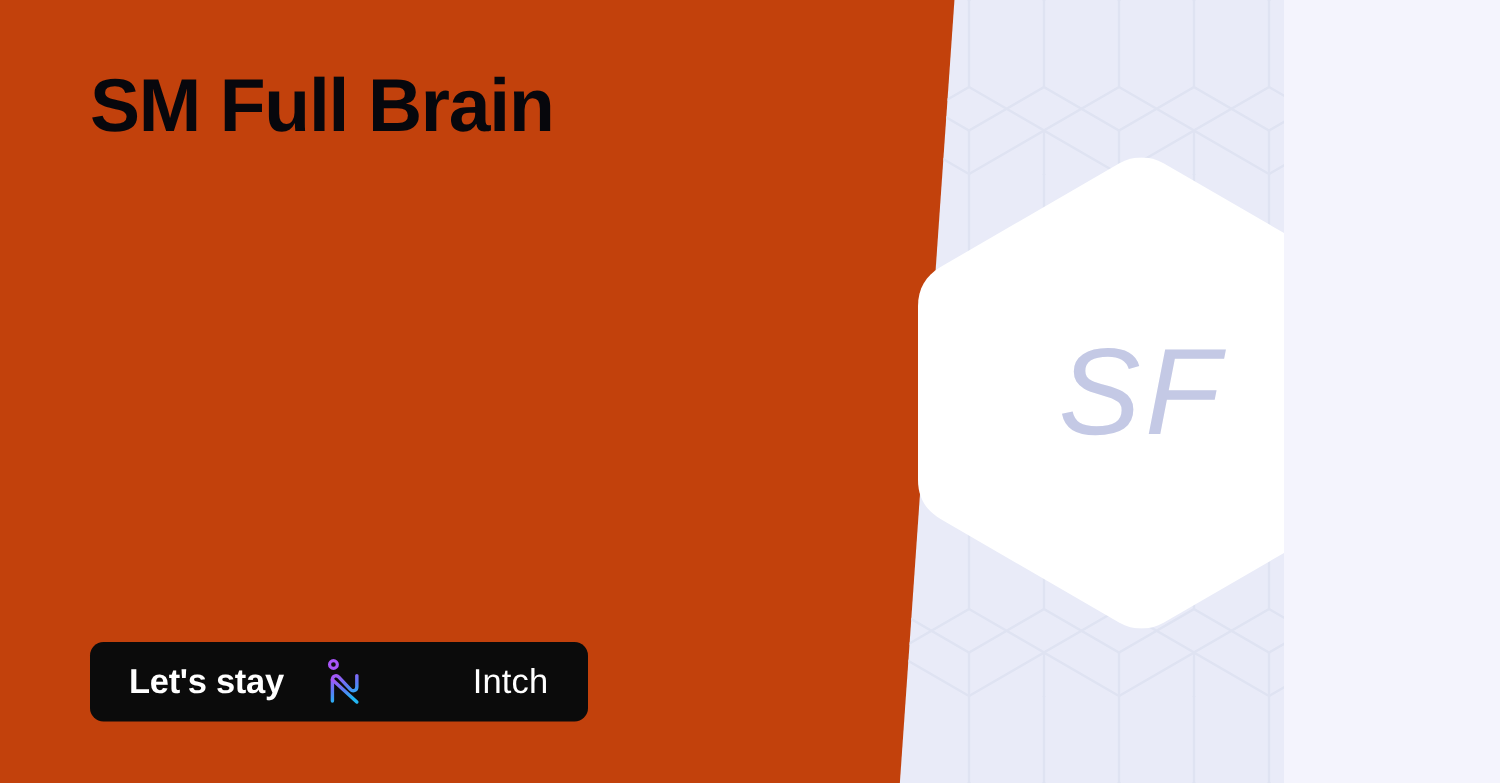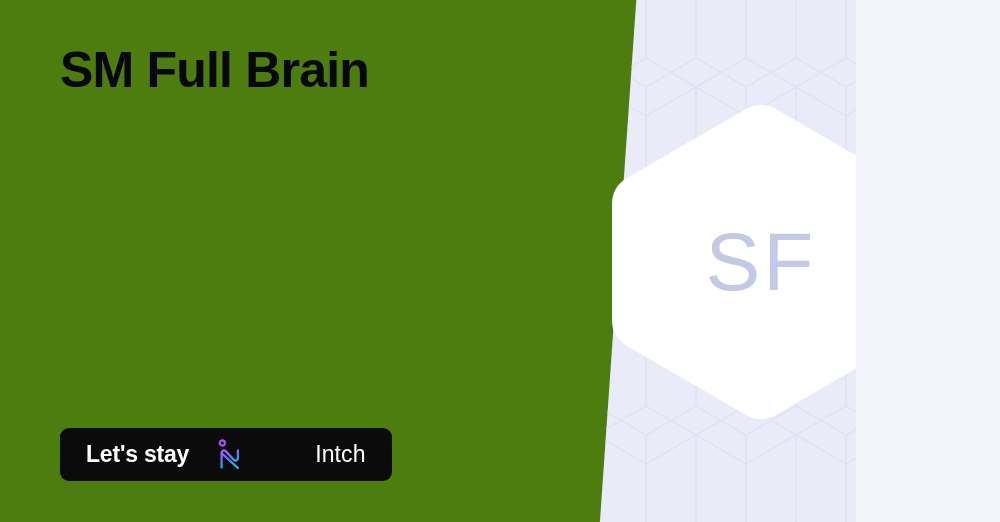--- a/index.html
+++ b/index.html
@@ -11,21 +11,21 @@
     height: 522px;
     overflow: hidden;
     font-family: "Liberation Sans", sans-serif;
     background: #f4f4fd;
   }
 
   .card {
     position: relative;
     width: 856px;
     height: 522px;
-    background: #4d7c0f;
+    background: #c2410c;
     overflow: hidden;
   }
 
   
   .pattern-panel {
     position: absolute;
     top: 0;
     right: 0;
     width: 260px;
     height: 522px;
@@ -66,20 +66,21 @@
     display: flex;
     align-items: center;
     justify-content: center;
     font-family: "Liberation Sans", sans-serif;
     font-size: 82px;
     font-weight: 300;
     letter-spacing: 3px;
     color: #c4c9e5;
     line-height: 1;
     user-select: none;
+    font-style: italic;
   }
 
   
   .title {
     position: absolute;
     left: 60px;
     top: 42px;
     margin: 0;
     font-family: "Liberation Sans", sans-serif;
     font-size: 50px;

